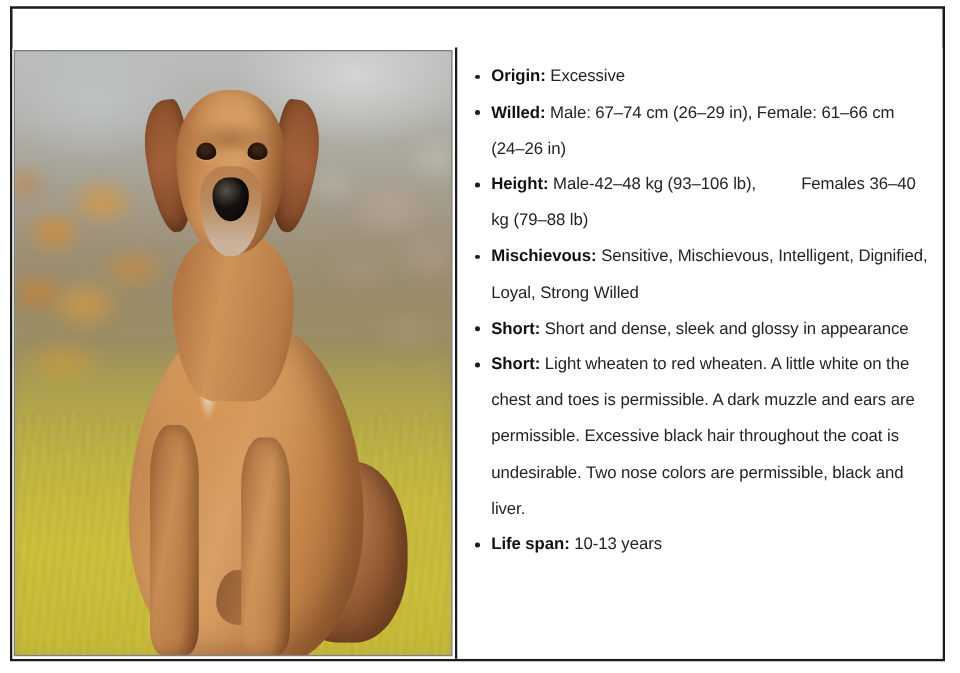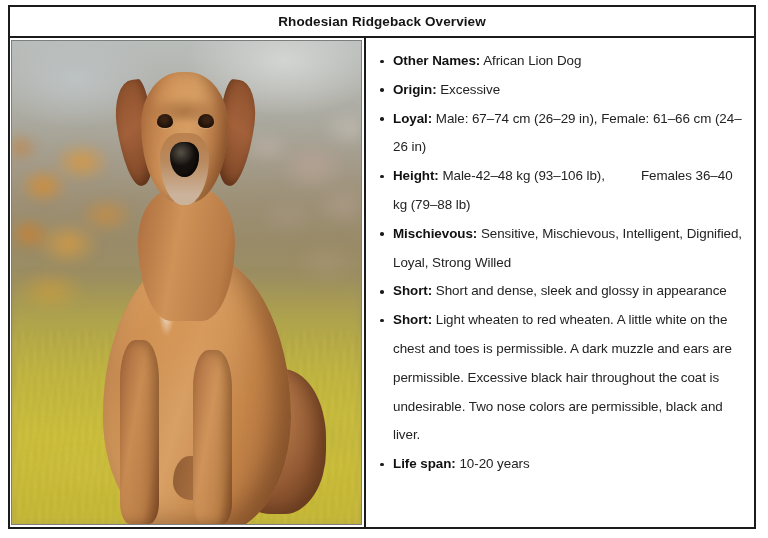--- a/index.html
+++ b/index.html
@@ -364,23 +364,20 @@
     width: 36px;
   }
 </style>
 </head>
 <body>
 
 <div id="page">
 
   <div class="table-frame">
 
-    <div class="header-row">
-      <div class="header-title">Rhodesian Ridgeback Overview</div>
-    </div>
 
     <div class="body-row">
 
       <div class="cell-photo">
         <div class="photo">
           <div class="photo-layer bg-sky"></div>
           <div class="photo-layer bg-foliage-left"></div>
           <div class="photo-layer bg-foliage-right"></div>
           <div class="photo-layer bg-grass"></div>
           <div class="photo-layer bg-grass-texture"></div>
@@ -401,34 +398,33 @@
             <div class="d-eye-r"></div>
             <div class="d-muzzle"></div>
             <div class="d-nose"></div>
           </div>
         </div>
       </div>
 
       <div class="cell-text">
         <ul class="fact-list">
 
-          <li><span class="fact-label">Other Names:</span> <span class="fact-value">African Lion Dog</span></li>
 
           <li><span class="fact-label">Origin:</span> <span class="fact-value">Excessive</span></li>
 
-          <li><span class="fact-label">Loyal:</span> <span class="fact-value">Male: 67–74 cm (26–29 in), Female: 61–66 cm (24–26 in)</span></li>
+          <li><span class="fact-label">Willed:</span> <span class="fact-value">Male: 67–74 cm (26–29 in), Female: 61–66 cm (24–26 in)</span></li>
 
           <li><span class="fact-label">Height:</span> <span class="fact-value">Male-42–48 kg (93–106 lb),</span><span class="gap-wide"></span><span class="fact-value">Females 36–40 kg (79–88 lb)</span></li>
 
           <li><span class="fact-label">Mischievous:</span> <span class="fact-value">Sensitive, Mischievous, Intelligent, Dignified, Loyal, Strong Willed</span></li>
 
           <li><span class="fact-label">Short:</span> <span class="fact-value">Short and dense, sleek and glossy in appearance</span></li>
 
           <li><span class="fact-label">Short:</span> <span class="fact-value">Light wheaten to red wheaten. A little white on the chest and toes is permissible. A dark muzzle and ears are permissible. Excessive black hair throughout the coat is undesirable. Two nose colors are permissible, black and liver.</span></li>
 
-          <li><span class="fact-label">Life span:</span> <span class="fact-value">10-20 years</span></li>
+          <li><span class="fact-label">Life span:</span> <span class="fact-value">10-13 years</span></li>
 
         </ul>
       </div>
 
     </div>
   </div>
 </div>
 
 </body></html>

